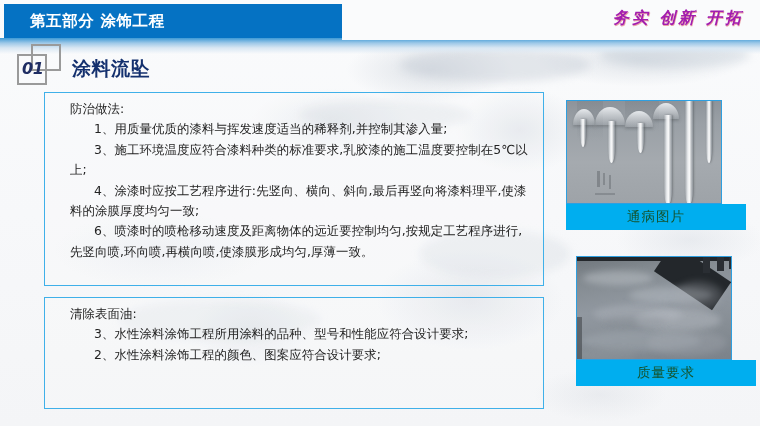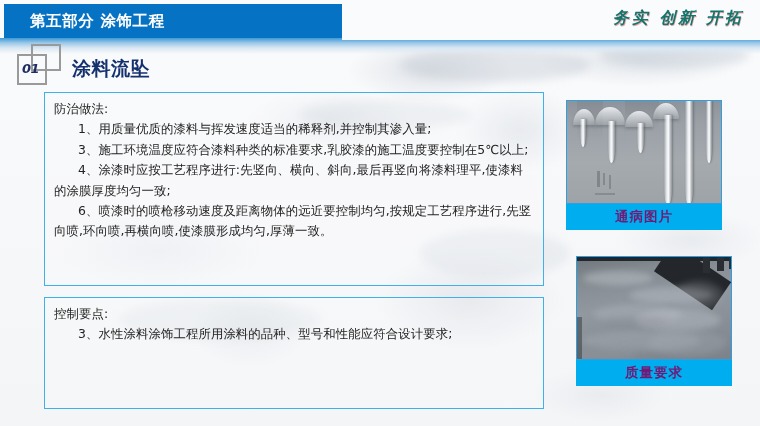--- a/index.html
+++ b/index.html
@@ -77,21 +77,21 @@
     position: absolute;
     left: 342px; top: 0px;
     width: 418px; height: 40px;
     background: #fafbfc;
   }
 
   
   .slogan {
     position: absolute;
     right: 16px; top: 8px;
-    color: #0f766e;
+    color: #a21caf;
     font-size: 16px;
     font-weight: bold;
     font-style: italic;
     letter-spacing: 3px;
     font-family: "DejaVu Serif", "Liberation Serif", serif;
     text-shadow: .6px .6px 0 rgba(200,0,0,.35);
     white-space: nowrap;
   }
 
   
@@ -104,21 +104,21 @@
     position: absolute;
     border: 2px solid #9a9a9a;
   }
   .badge .sq-back { left: 17px; top: 0px;  width: 30px; height: 27px; }
   .badge .sq-front{ left: 3px;  top: 10px; width: 30px; height: 31px; background: transparent; }
   .badge .num {
     position: absolute;
     left: 8px; top: 14px;
     width: 44px;
     color: #1f2d63;
-    font-size: 13px;
+    font-size: 16px;
     font-weight: bold;
     font-style: italic;
     letter-spacing: -.5px;
     line-height: 22px;
   }
 
   .section-title {
     position: absolute;
     left: 72px; top: 56px;
     color: #14306e;
@@ -126,21 +126,21 @@
     font-weight: bold;
     letter-spacing: .5px;
     white-space: nowrap;
   }
 
   
   .textbox {
     position: absolute;
     border: 1.2px solid #3fb0e9;
     background: rgba(255,255,255,0.12);
-    padding: 6px 9px 5px 9px;
+    padding: 6px 9px 5px 25px;
   }
   #box-prevention { left: 44px; top: 92px;  width: 500px; height: 194px; }
   #box-control    { left: 44px; top: 297px; width: 500px; height: 112px; }
 
   .tb-line {
     color: #232323;
     font-size: 12.4px;
     line-height: 20.4px;
     white-space: nowrap;
     letter-spacing: .1px;
@@ -154,25 +154,25 @@
   #photo-defect  { left: 566px; top: 100px; width: 156px; height: 132px; }
   #photo-quality { left: 576px; top: 256px; width: 156px; height: 132px; }
 
   .photo-frame {
     position: relative;
     width: 156px; height: 104px;
     border: 1.6px solid #2e9fe0;
     overflow: hidden;
   }
   .caption {
-    width: 156px; height: 26px;
+    width: 180px; height: 26px;
     background: #00aeef;
-    color: #701a75;
+    color: #14532d;
     font-size: 13.5px;
-    font-weight: bold;
+    font-weight: normal;
     letter-spacing: 1px;
     display: flex;
     align-items: center;
     justify-content: center;
   }
 
   
   .img-defect {
     position: absolute; inset: 0;
     background:
@@ -248,22 +248,23 @@
 
   <div class="textbox" id="box-prevention">
     <div class="tb-line heading">防治做法:</div>
     <div class="tb-line indent">1、用质量优质的漆料与挥发速度适当的稀释剂,并控制其渗入量;</div>
     <div class="tb-line indent wrap">3、施工环境温度应符合漆料种类的标准要求,乳胶漆的施工温度要控制在5℃以上;</div>
     <div class="tb-line indent wrap">4、涂漆时应按工艺程序进行:先竖向、横向、斜向,最后再竖向将漆料理平,使漆料的涂膜厚度均匀一致;</div>
     <div class="tb-line indent wrap">6、喷漆时的喷枪移动速度及距离物体的远近要控制均匀,按规定工艺程序进行,先竖向喷,环向喷,再横向喷,使漆膜形成均匀,厚薄一致。</div>
   </div>
 
   <div class="textbox" id="box-control">
-    <div class="tb-line heading">控制要点:</div>
+    <div class="tb-line heading">清除表面油:</div>
     <div class="tb-line indent">3、水性涂料涂饰工程所用涂料的品种、型号和性能应符合设计要求;</div>
+    <div class="tb-line indent">2、水性涂料涂饰工程的颜色、图案应符合设计要求;</div>
   </div>
 
   <div class="photo-card" id="photo-defect">
     <div class="photo-frame">
       <div class="img-defect">
         <div class="streak" style="left:10px; top:0; width:26px; height:40px;"></div>
         <div class="streak" style="left:58px; top:0; width:34px; height:30px;"></div>
 
         <div class="drip-hood" style="left:6px;  top:8px;  width:22px; height:16px;"></div>
         <div class="drip" style="left:13px; top:18px; width:6px;  height:28px;"></div>

